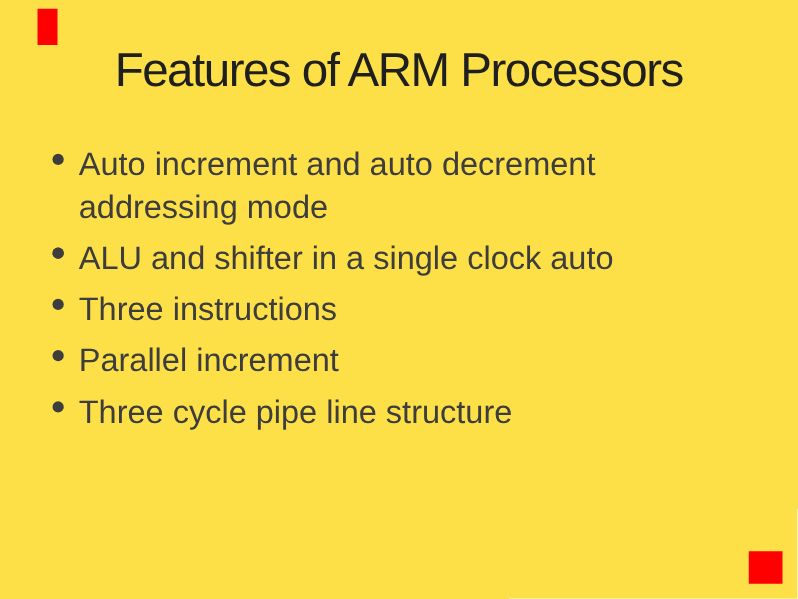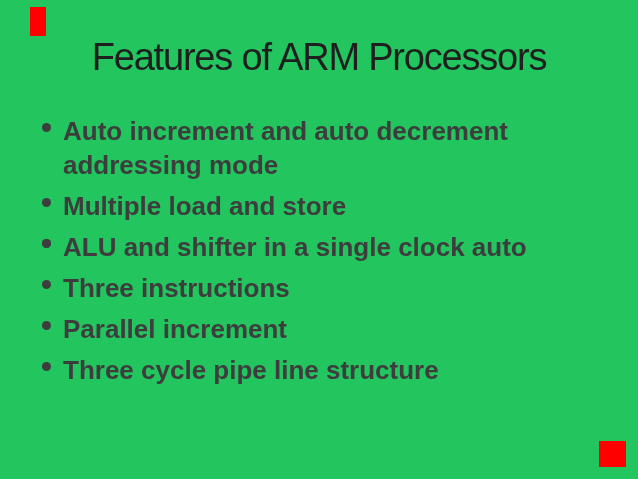--- a/index.html
+++ b/index.html
@@ -36,21 +36,21 @@
     margin: 0;
     padding: 0;
     list-style: none;
   }
   ul.bullets li {
     position: relative;
     padding-left: 21px;
     margin: 0 0 7px 0;
     font-size: 26px;
     line-height: 34px;
-    font-weight: 700;
+    font-weight: 400;
     color: #3d3d3d;
   }
   ul.bullets .dot {
     position: absolute;
     left: 0;
     top: 9px;
     width: 9px;
     height: 9px;
     border-radius: 50%;
     background: #3d3d3d;
@@ -68,29 +68,28 @@
   .marker-br {
     left: 599px;
     top: 441px;
     width: 27px;
     height: 26px;
   }
 </style>
 </head>
 <body>
 
-<div class="slide" style="background: #22c55e;">
+<div class="slide" style="background: #fde047;">
 
   <div class="marker marker-tl" style="background: rgb(255, 0, 0);"></div>
 
   <h1 class="title" style="color: rgb(31, 31, 31);">Features of ARM Processors</h1>
 
   <ul class="bullets">
       <li><span class="dot"></span><span>Auto increment and auto decrement addressing mode</span></li>
-      <li><span class="dot"></span><span>Multiple load and store</span></li>
       <li><span class="dot"></span></li>
       <li><span class="dot"></span><span>ALU and shifter in a single clock auto</span></li>
       <li><span class="dot"></span><span>Three instructions</span></li>
       <li><span class="dot"></span><span>Parallel increment</span></li>
       <li><span class="dot"></span><span>Three cycle pipe line structure</span></li>
     </ul>
 
   <div class="marker marker-br" style="background: rgb(255, 0, 0);"></div>
 
 </div>

